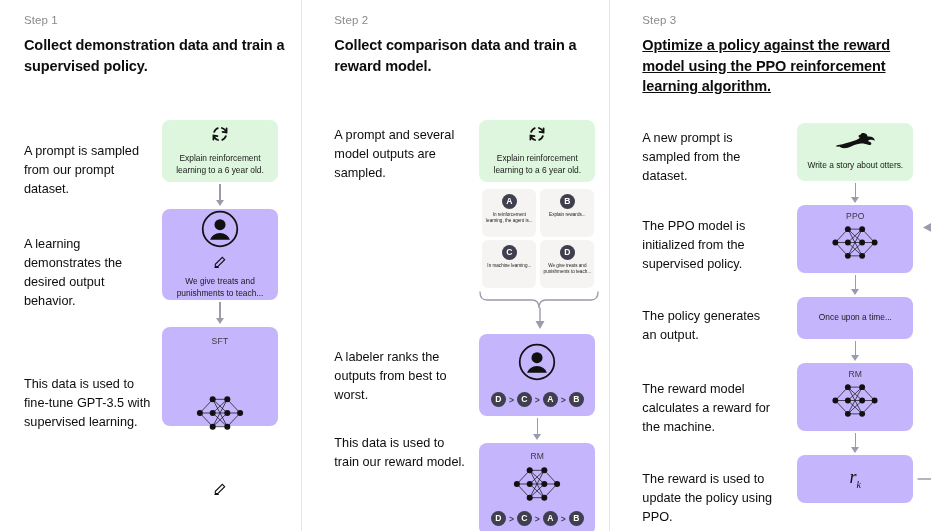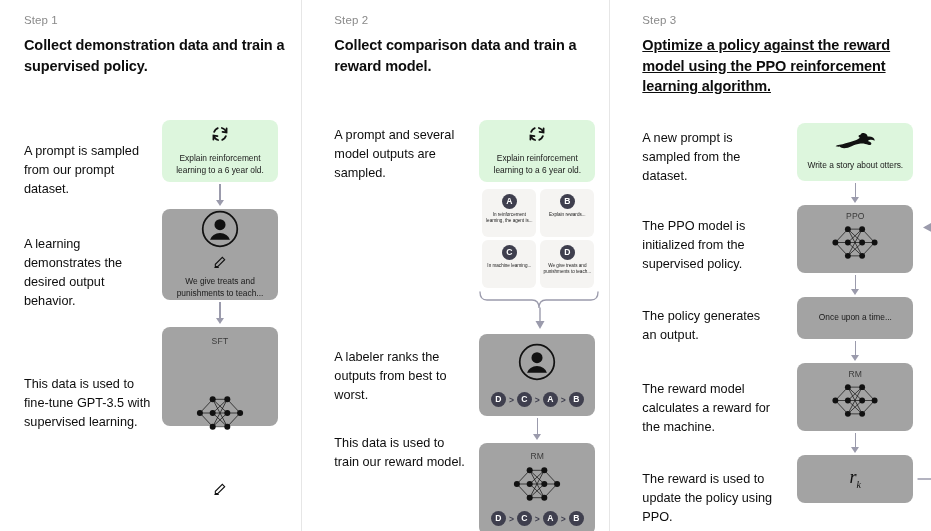--- a/index.html
+++ b/index.html
@@ -66,21 +66,21 @@
     font-size: 12.7px;
     line-height: 1.5;
     color: #0d0d0d;
     width: 135px;
   }
 
   
   .card {
     position: absolute;
     border-radius: 8px;
-    background: #a3a3a3;
+    background: #c4b5fd;
     display: flex;
     flex-direction: column;
     align-items: center;
     justify-content: center;
     text-align: center;
   }
   .card.green { background: #ddf6dd; }
   .card-text {
     font-size: 8.4px;
     line-height: 1.42;

